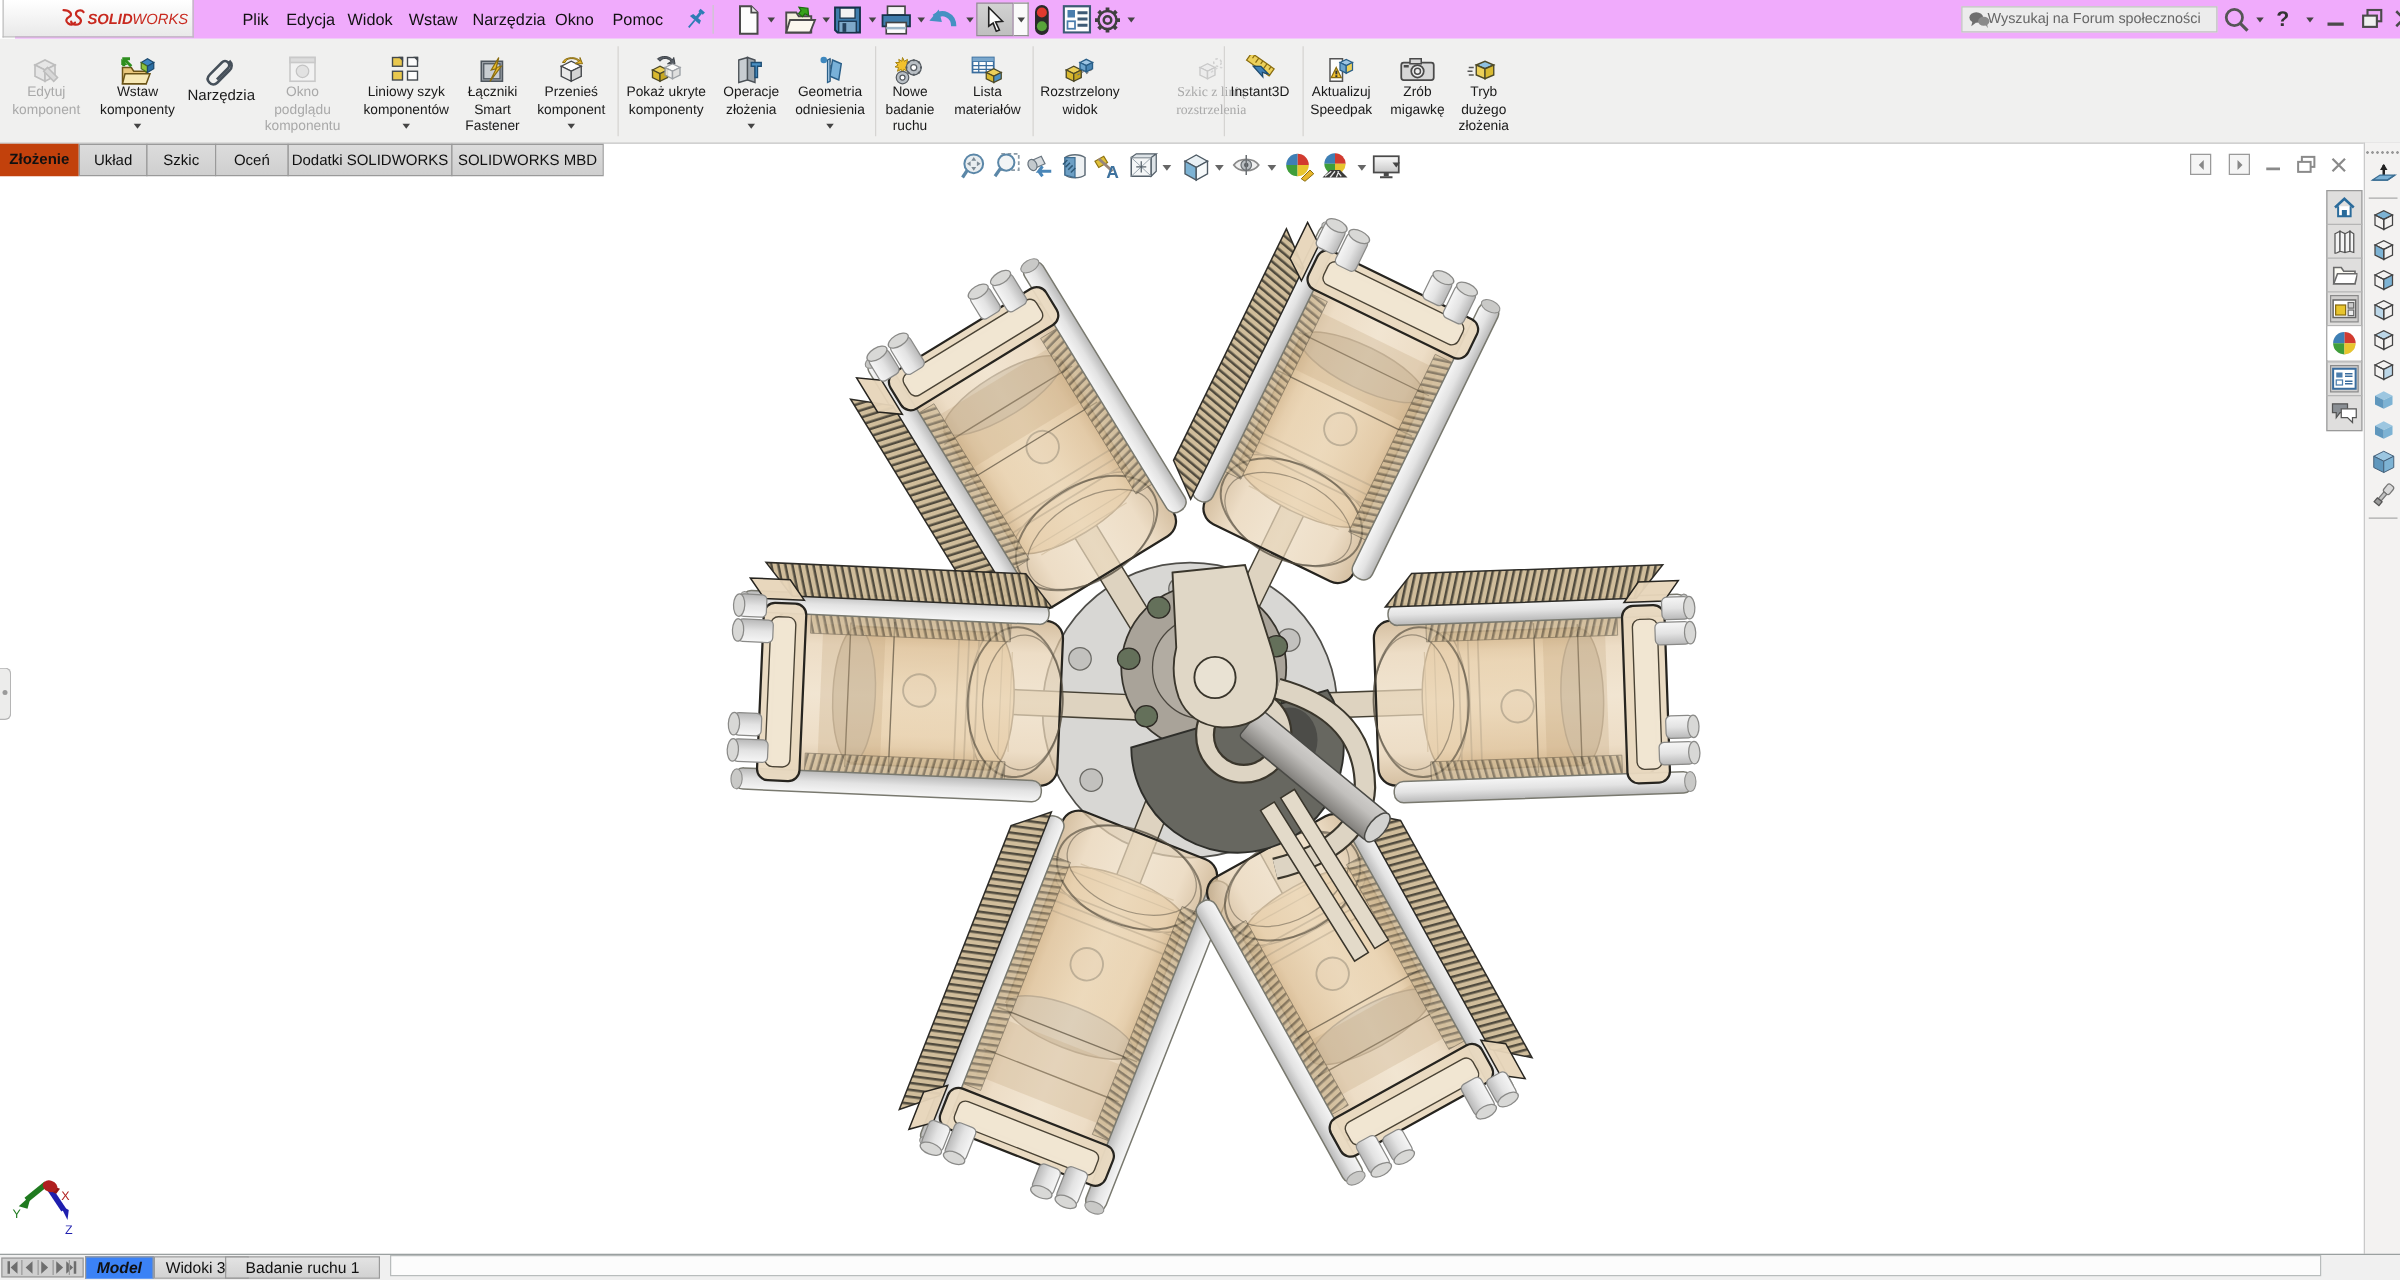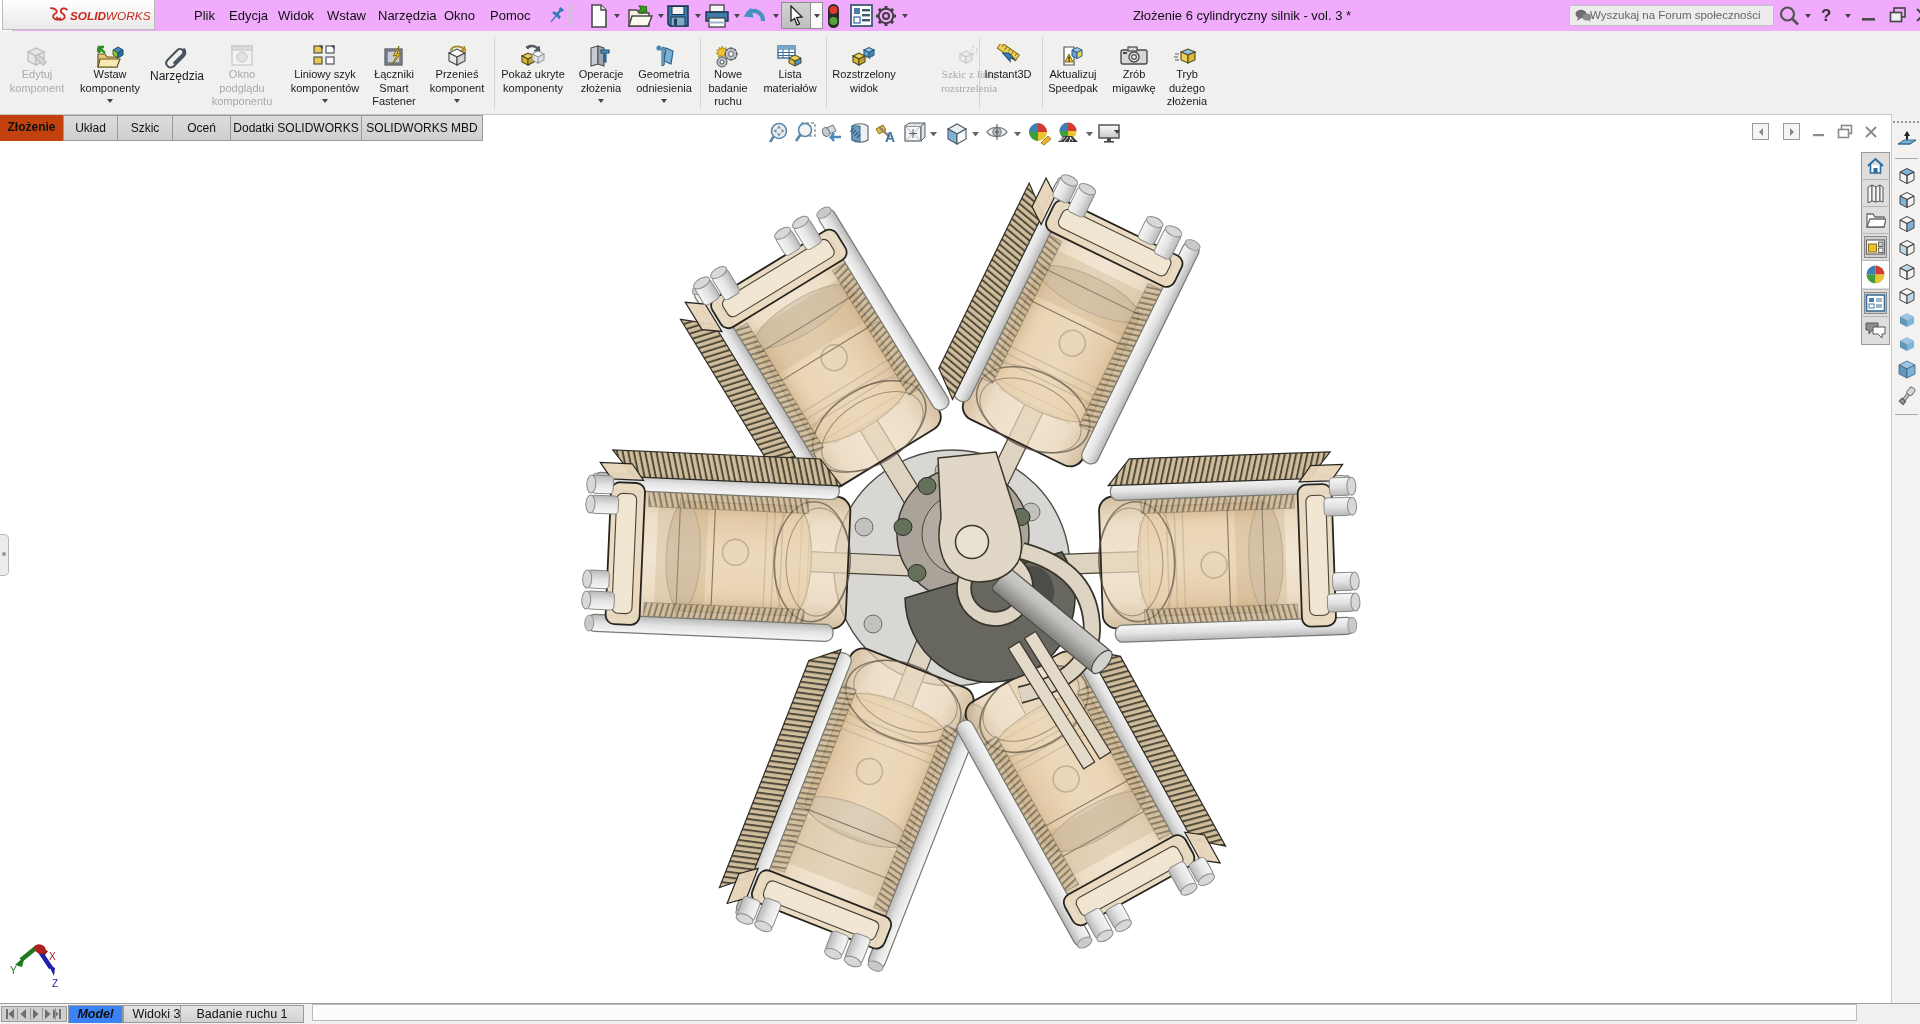--- a/index.html
+++ b/index.html
@@ -404,21 +404,20 @@
             <path d="M19 12 L22 12"></path>
             <path d="M4.9 4.9 L7 7"></path>
             <path d="M17 17 L19.1 19.1"></path>
             <path d="M19.1 4.9 L17 7"></path>
             <path d="M7 17 L4.9 19.1"></path>
           </g>
         </g>
       </svg>
     <div class="dd" style="left:890px;"></div>
 
-    <div class="title-center">Złożenie 6 cylindryczny silnik - vol. 3 *</div>
 
     <div id="searchbox">
       <svg style="position:absolute;left:5px;top:3px;" width="17" height="14" viewBox="0 0 17 14">
           <ellipse cx="6" cy="5" rx="5.5" ry="4.2" fill="#6e6e6e"></ellipse>
           <path d="M3 8 L2 12 L6 9 Z" fill="#6e6e6e"></path>
           <ellipse cx="12" cy="8" rx="4.5" ry="3.6" fill="#8a8a8a"></ellipse>
           <path d="M13 10.5 L15.5 13.5 L14.5 10 Z" fill="#8a8a8a"></path>
         </svg>
       <span style="margin-left:20px;">Wyszukaj na Forum społeczności</span>
     </div>

